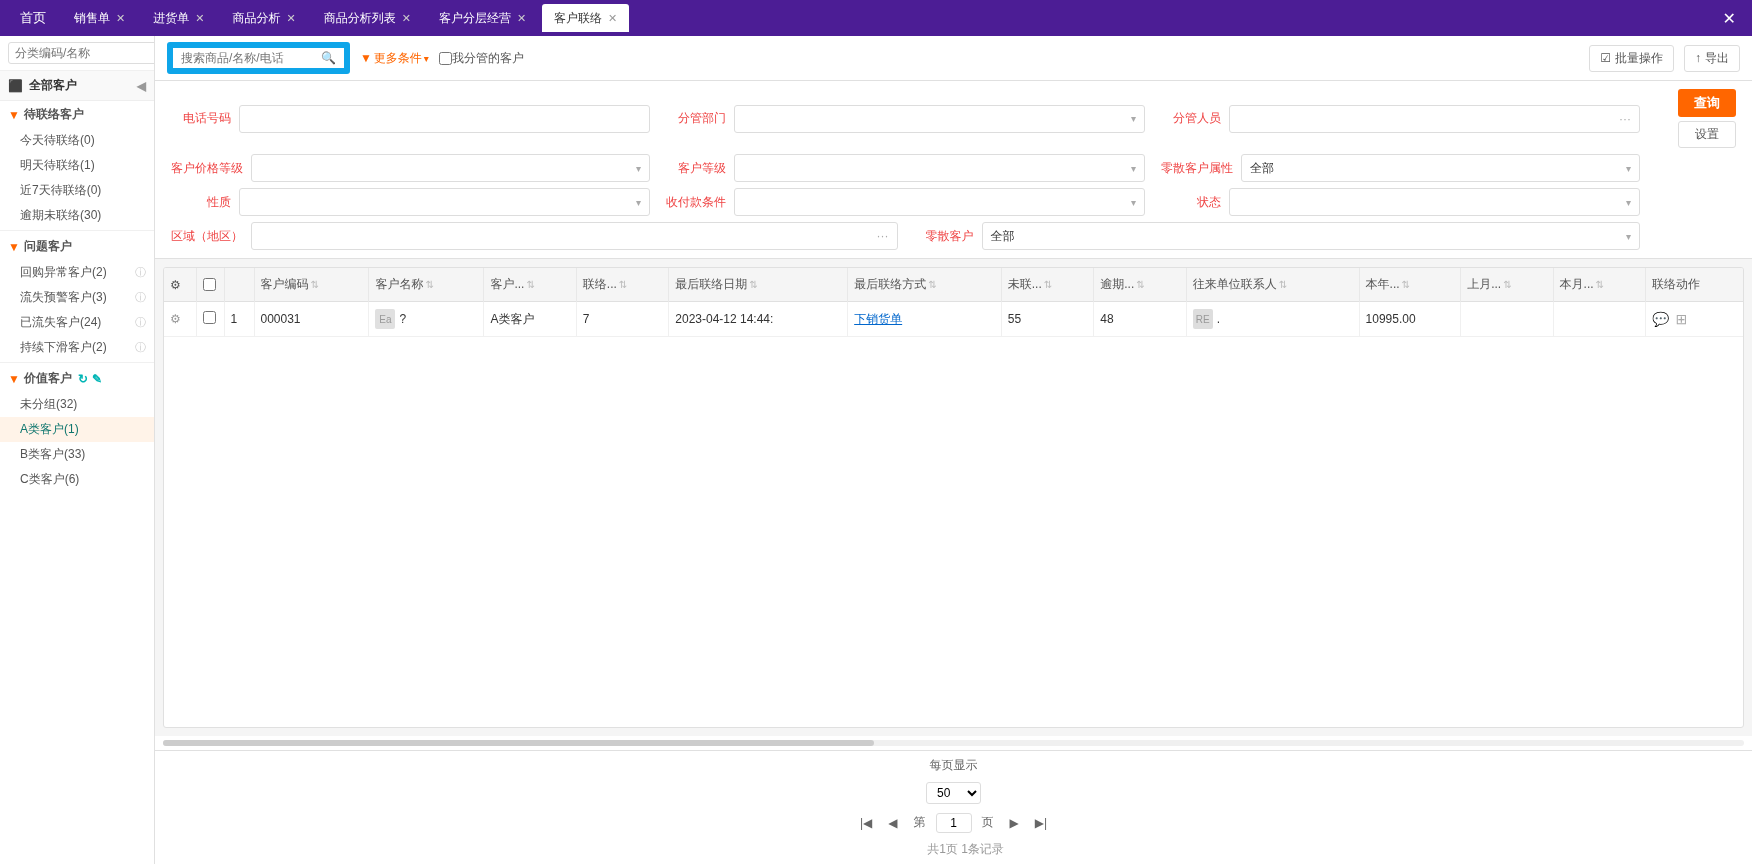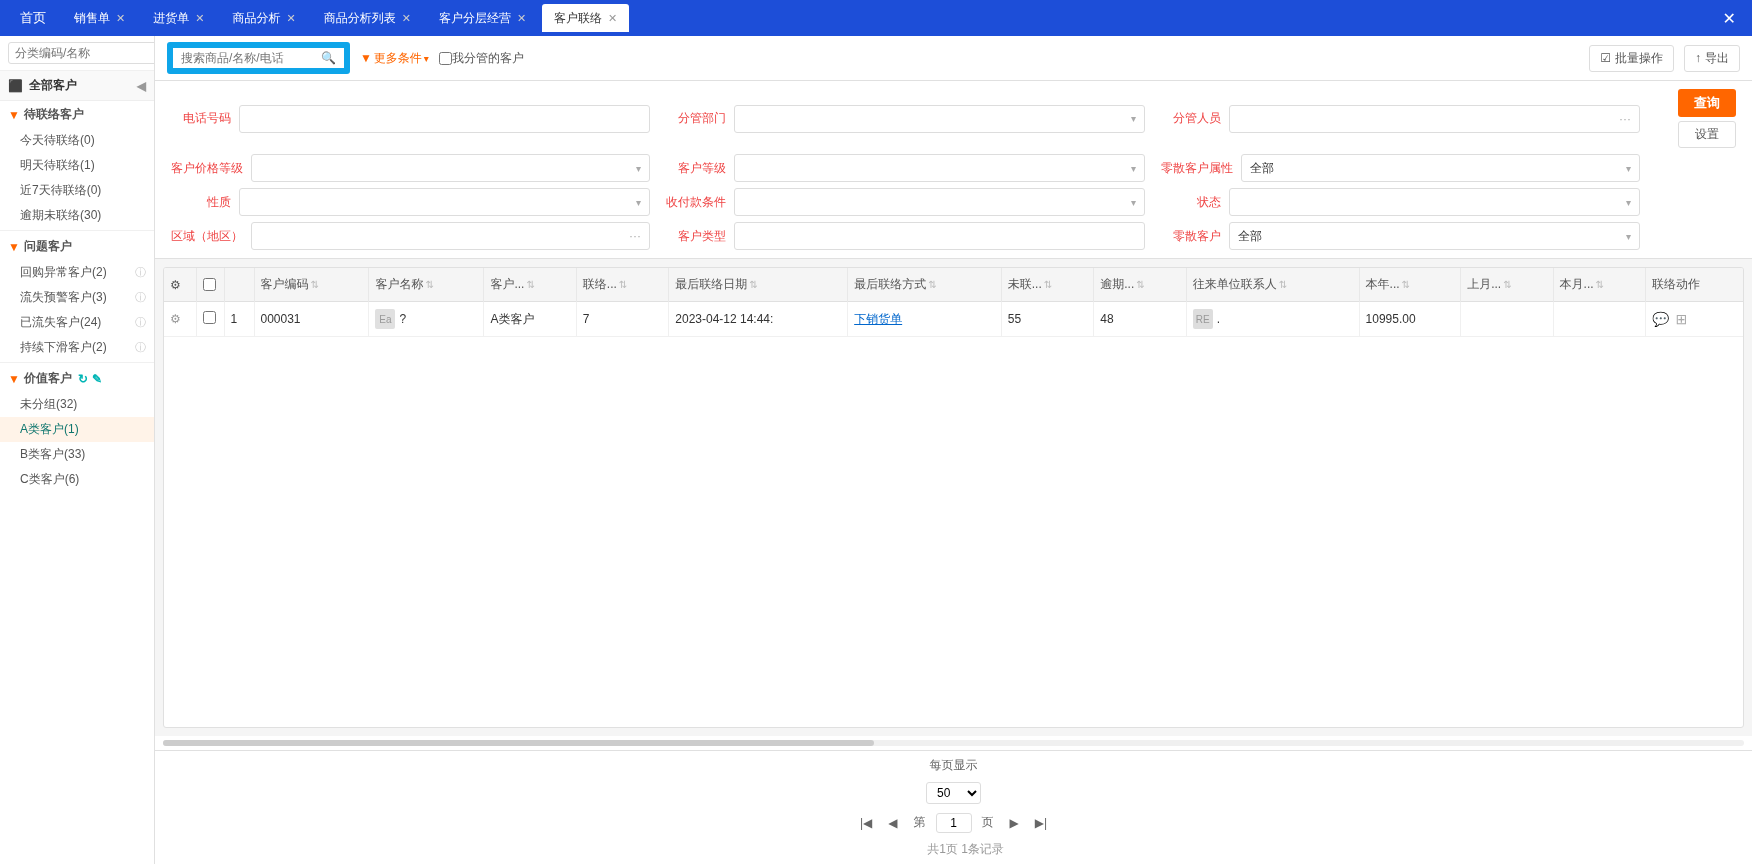--- a/index.html
+++ b/index.html
@@ -2,21 +2,21 @@
 <html><head>
   <meta charset="utf-8">
   <style>
     * { box-sizing: border-box; margin: 0; padding: 0; font-family: 'Microsoft YaHei', sans-serif; font-size: 12px; }
     body { background: #f5f5f5; width: 1752px; height: 864px; overflow: hidden; }
 
     
     .top-nav {
       display: flex;
       align-items: center;
-      background: #1d4ed8;
+      background: #4c1d95;
       height: 36px;
       padding: 0 8px;
       gap: 4px;
     }
     .nav-tab {
       display: flex;
       align-items: center;
       padding: 4px 12px;
       color: #fff;
       cursor: pointer;
@@ -574,24 +574,20 @@
 
       <div class="adv-filter-row">
         <div class="filter-field">
           <label>区域（地区）</label>
           <div class="field-input">
             <span></span>
             <span class="dots">···</span>
           </div>
         </div>
         <div class="filter-field">
-          <label>客户类型</label>
-          <div class="field-input"></div>
-        </div>
-        <div class="filter-field">
           <label>零散客户</label>
           <div class="field-input">
             <span>全部</span>
             <span class="arrow-down">▾</span>
           </div>
         </div>
         <div style="min-width:80px;"></div>
       </div>
     </div>
 

